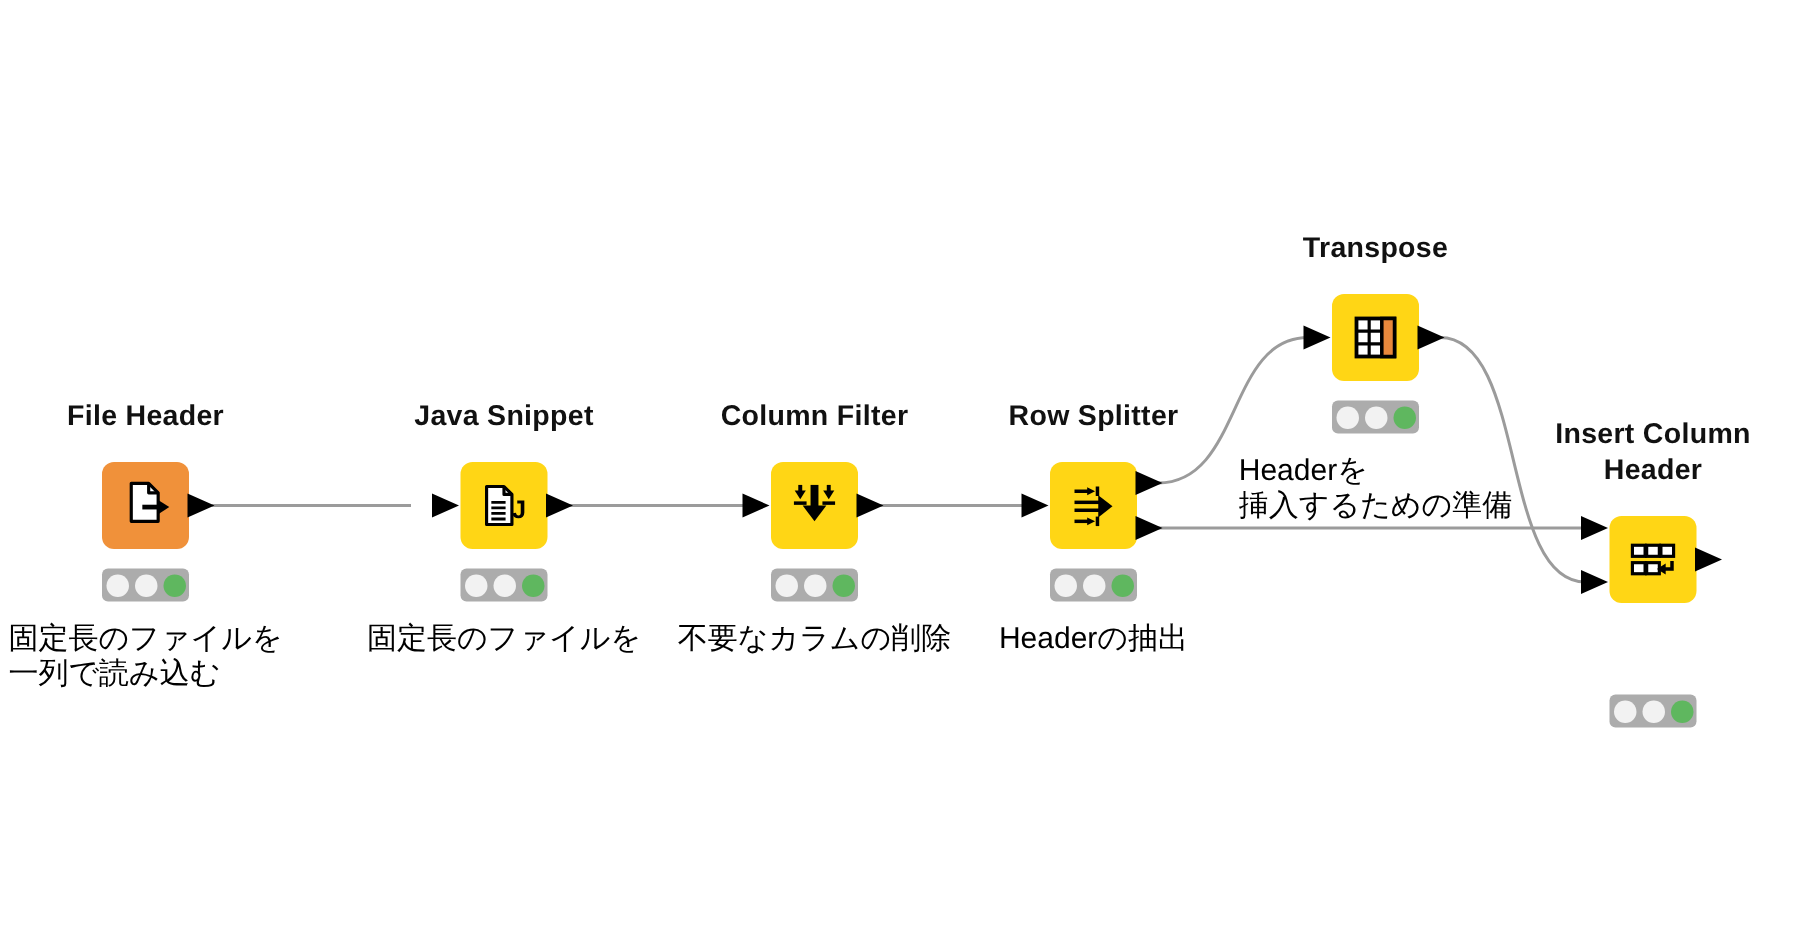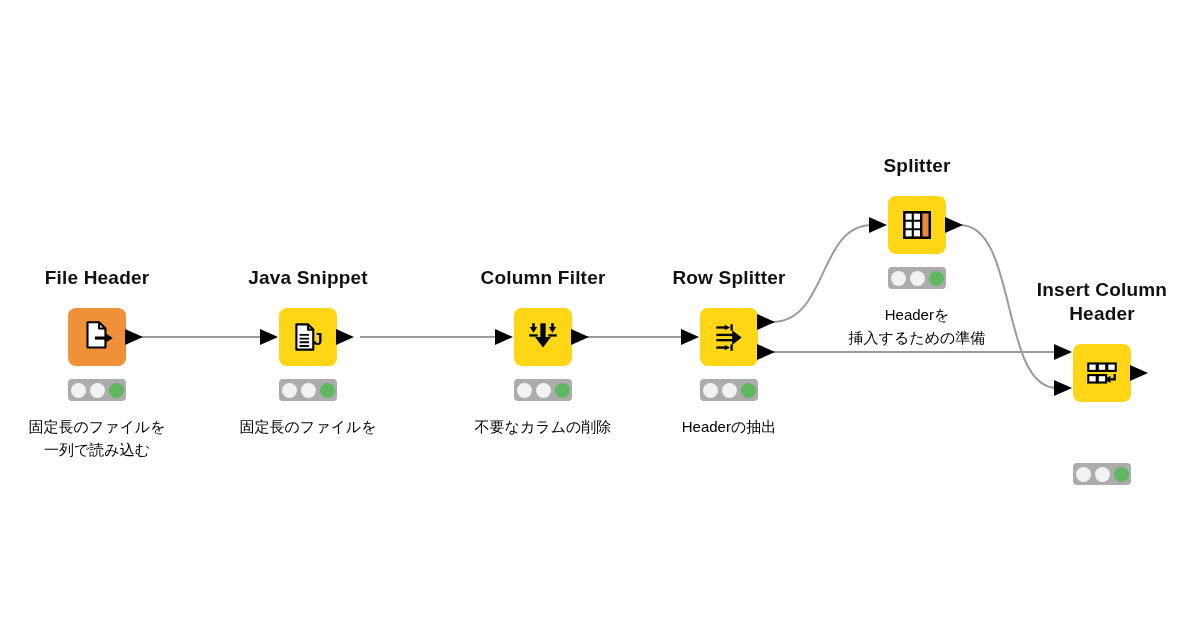--- a/index.html
+++ b/index.html
@@ -41,21 +41,21 @@
   .p-in2 { top:36px; }
 
   .traffic-light {
     margin-top:13px; width:58px; height:22px; background:#ACACAC;
     border-radius:4px; display:flex; align-items:center; justify-content:center; gap:4px;
   }
   .bulb { width:15px; height:15px; border-radius:50%; background:#F2F2F2; }
   .bulb.on-green { background:#5FB75F; }
 
   .node-label {
-    margin-top:14px; text-align:center; font-size:15px; line-height:23px; color:#000;
+    margin-top:14px; font-size:20px; line-height:23px; color:#000;
   }
 </style>
 </head>
 <body>
 
 <div id="canvas">
 
   <svg id="wires" viewBox="0 0 1200 630">
     <path d="M141,337 H274"></path>
     <path d="M360,337 H499"></path>
@@ -82,21 +82,21 @@
       <span class="bulb"></span>
       <span class="bulb"></span>
       <span class="bulb on-green"></span>
     </div>
     <div class="node-label">
       <div>固定長のファイルを</div>
       <div>一列で読み込む</div>
     </div>
   </div>
 
-  <div class="node" style="left:216px; top:308px;">
+  <div class="node" style="left:244px; top:308px;">
     <div class="node-title">Java Snippet</div>
     <div class="icon-row">
       <span class="port in p-mid"></span>
       <span class="port out p-mid"></span>
       <div class="node-icon yellow">
         <svg width="38" height="38" viewBox="0 0 36 36">
           <path d="M7 6 h11 l5 5 v19 h-16 z" fill="#ffffff" stroke="#000" stroke-width="2" stroke-linejoin="round"></path>
           <path d="M18 6 v5 h5" fill="none" stroke="#000" stroke-width="2" stroke-linejoin="round"></path>
           <path d="M10 16 h9 M10 19.5 h9 M10 23 h9 M10 26.5 h9" stroke="#000" stroke-width="1.8"></path>
           <text x="23" y="26" font-size="16" font-weight="bold" fill="#000" font-family="Liberation Sans, sans-serif">J</text>
@@ -165,21 +165,21 @@
       <span class="bulb"></span>
       <span class="bulb"></span>
       <span class="bulb on-green"></span>
     </div>
     <div class="node-label">
       <div>Headerの抽出</div>
     </div>
   </div>
 
   <div class="node" style="left:825px; top:196px;">
-    <div class="node-title">Splitter</div>
+    <div class="node-title">Transpose</div>
     <div class="icon-row">
       <span class="port in p-mid"></span>
       <span class="port out p-mid"></span>
       <div class="node-icon yellow">
         <svg width="38" height="38" viewBox="0 0 36 36">
           <rect x="6" y="6" width="24" height="24" fill="#ffffff" stroke="#000" stroke-width="2.4"></rect>
           <path d="M14 6 V30 M22 6 V30" stroke="#000" stroke-width="2"></path>
           <path d="M6 14 H22 M6 22 H22" stroke="#000" stroke-width="2"></path>
           <rect x="22" y="6" width="8" height="24" fill="#E8883C" stroke="#000" stroke-width="2.2"></rect>
         </svg>

